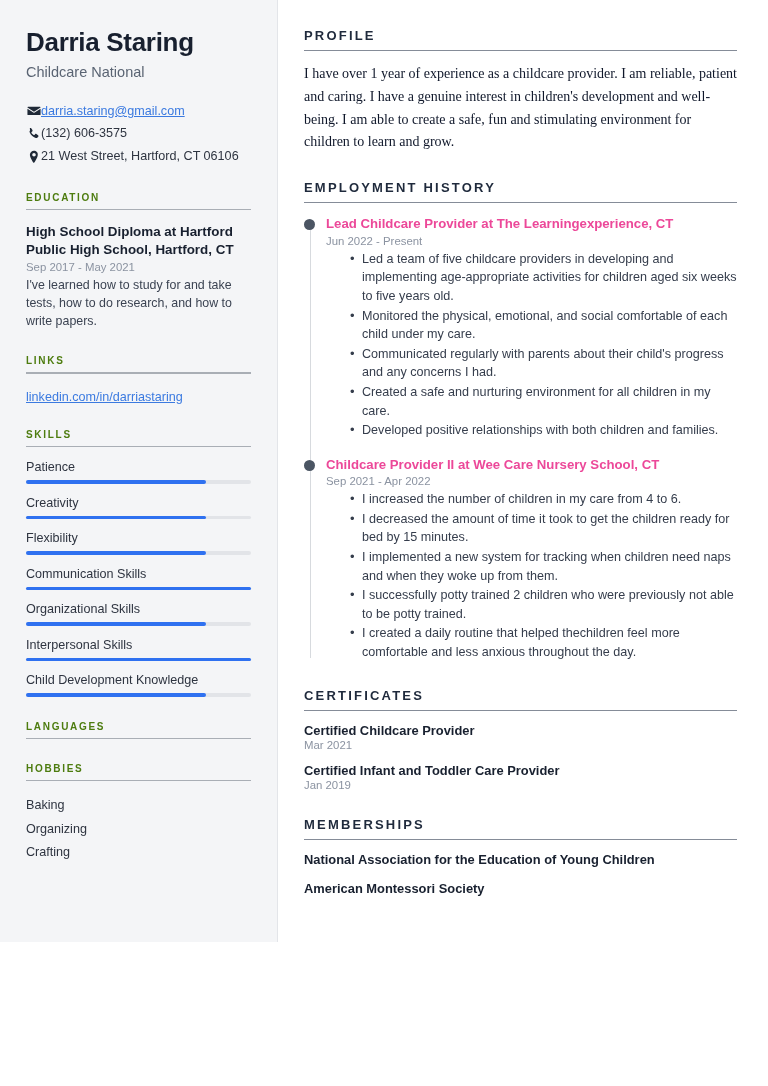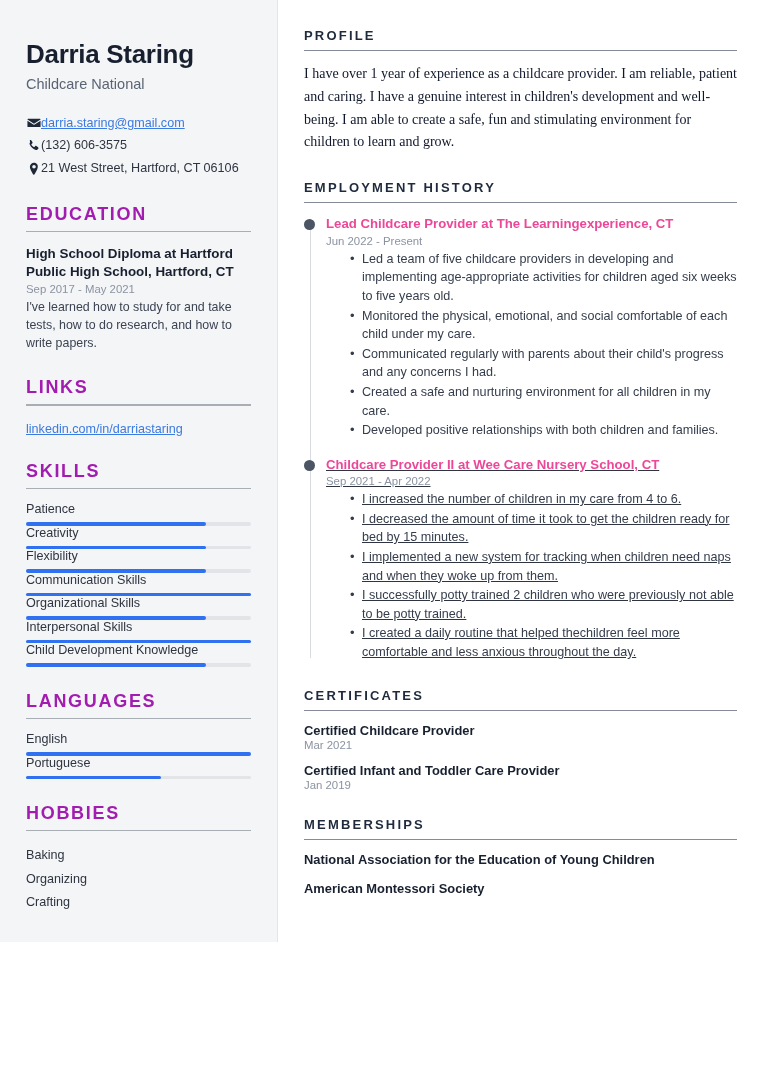--- a/index.html
+++ b/index.html
@@ -9,46 +9,46 @@
     font-family: "Liberation Sans", sans-serif;
     color: #2e3440;
   }
   .page { position: relative; width: 768px; height: 1086px; display: flex; background:#fff; }
 
   
   .sidebar {
     width: 278px; height: 942px;
     background: #f4f5f7;
     border-right: 1px solid #e3e5e9;
-    padding: 40px 26px 0 26px;
+    padding: 28px 26px 0 26px;
   }
   .name {
     font-size: 26px; font-weight: 700; letter-spacing: -0.3px;
     color: #18202f; line-height: 1.15; margin-bottom: 6px;
   }
   .job-title { font-size: 14.5px; color: #5a6473; font-weight: 400; margin-bottom: 22px; }
 
   .contact-list { margin-bottom: 26px; }
   .contact-row { display: flex; align-items: center; margin-bottom: 5px; min-height: 18px; }
   .contact-icon { width: 15px; display:flex; align-items:center; justify-content:center; flex: 0 0 15px; color: #1f2937; }
   .contact-text { font-size: 12.6px; color: #2e3440; line-height: 1.35; }
   a.link { color: #3b7ae0; text-decoration: underline; font-size: 12.6px; }
 
   .sec-title {
-    font-size: 18px; font-weight: 700; letter-spacing: 1.7px;
-    color: #a21caf; text-transform: uppercase; padding-bottom: 6px;
+    font-size: 10px; font-weight: 700; letter-spacing: 1.7px;
+    color: #4d7c0f; text-transform: uppercase; padding-bottom: 6px;
   }
   .sec-rule { height: 1.4px; background: #6b7280; opacity: .55; margin-bottom: 13px; }
   .section { margin-bottom: 24px; }
 
   .edu-degree { font-size: 13.4px; font-weight: 700; color: #18202f; line-height: 1.35; }
   .edu-date { font-size: 11.4px; color: #8b93a1; margin: 2px 0 4px; }
   .edu-desc { font-size: 12.4px; color: #3b4352; line-height: 1.45; }
 
-  .meter-row { }
+  .meter-row { margin-bottom: 12px; }
   .meter-label { font-size: 12.6px; color: #2e3440; margin-bottom: 6px; }
   .meter-track { height: 3.5px; background: #e2e4e8; border-radius: 2px; width: 100%; }
   .meter-fill { height: 3.5px; background: #2f71f0; border-radius: 2px; }
 
   .plain-item { font-size: 12.6px; color: #2e3440; line-height: 1.85; }
 
   
   .main { flex: 1; padding: 28px 31px 0 26px; }
   .m-sec-title {
     font-size: 13px; font-weight: 700; letter-spacing: 2.2px;
@@ -57,21 +57,21 @@
   .m-sec-rule { height: 1.4px; background: #5c6675; opacity: .75; margin-bottom: 12px; }
   .m-section { margin-bottom: 26px; }
   .profile-text { font-size: 14px; line-height: 1.62; color: #0f172a; font-family: Liberation Serif, serif; }
 
   .timeline { position: relative; padding-left: 22px; }
   .timeline::before {
     content: ""; position: absolute; left: 5.5px; top: 4px; bottom: 4px;
     width: 1.4px; background: #d7dade;
   }
   .job { position: relative; margin-bottom: 16px; }
-  .job:last-child { margin-bottom: 16px; text-decoration: underline; }
+  .job:last-child { margin-bottom: 16px; }
   .job-dot {
     position: absolute; left: -22px; top: 4px;
     width: 11px; height: 11px; border-radius: 50%; background: #4b5563;
   }
   .job-head { font-size: 13.2px; font-weight: 700; color: #ec4899; line-height: 1.3; }
   .job-date { font-size: 11.4px; color: #8b93a1; margin: 2px 0 3px; }
   .job-bullets { list-style: none; padding-left: 24px; }
   .job-bullets li {
     font-size: 12.6px; line-height: 1.48; color: #353d4c;
     position: relative; padding-left: 12px; margin-bottom: 1px;
@@ -183,34 +183,20 @@
             <div class="meter-track">
               <div class="meter-fill" style="width: 80%; background: rgb(47, 113, 240);"></div>
             </div>
           </div>
         </div>
     </section>
 
     <section class="section">
       <div class="sec-title">LANGUAGES</div>
       <div class="sec-rule"></div>
-      <div id="languages-list">
-          <div class="meter-row">
-            <div class="meter-label">English</div>
-            <div class="meter-track">
-              <div class="meter-fill" style="width: 100%; background: rgb(47, 113, 240);"></div>
-            </div>
-          </div>
-          <div class="meter-row">
-            <div class="meter-label">Portuguese</div>
-            <div class="meter-track">
-              <div class="meter-fill" style="width: 60%; background: rgb(47, 113, 240);"></div>
-            </div>
-          </div>
-        </div>
     </section>
 
     <section class="section">
       <div class="sec-title">HOBBIES</div>
       <div class="sec-rule"></div>
       <div id="hobbies-list">
           <div class="plain-item">Baking</div>
           <div class="plain-item">Organizing</div>
           <div class="plain-item">Crafting</div>
         </div>

